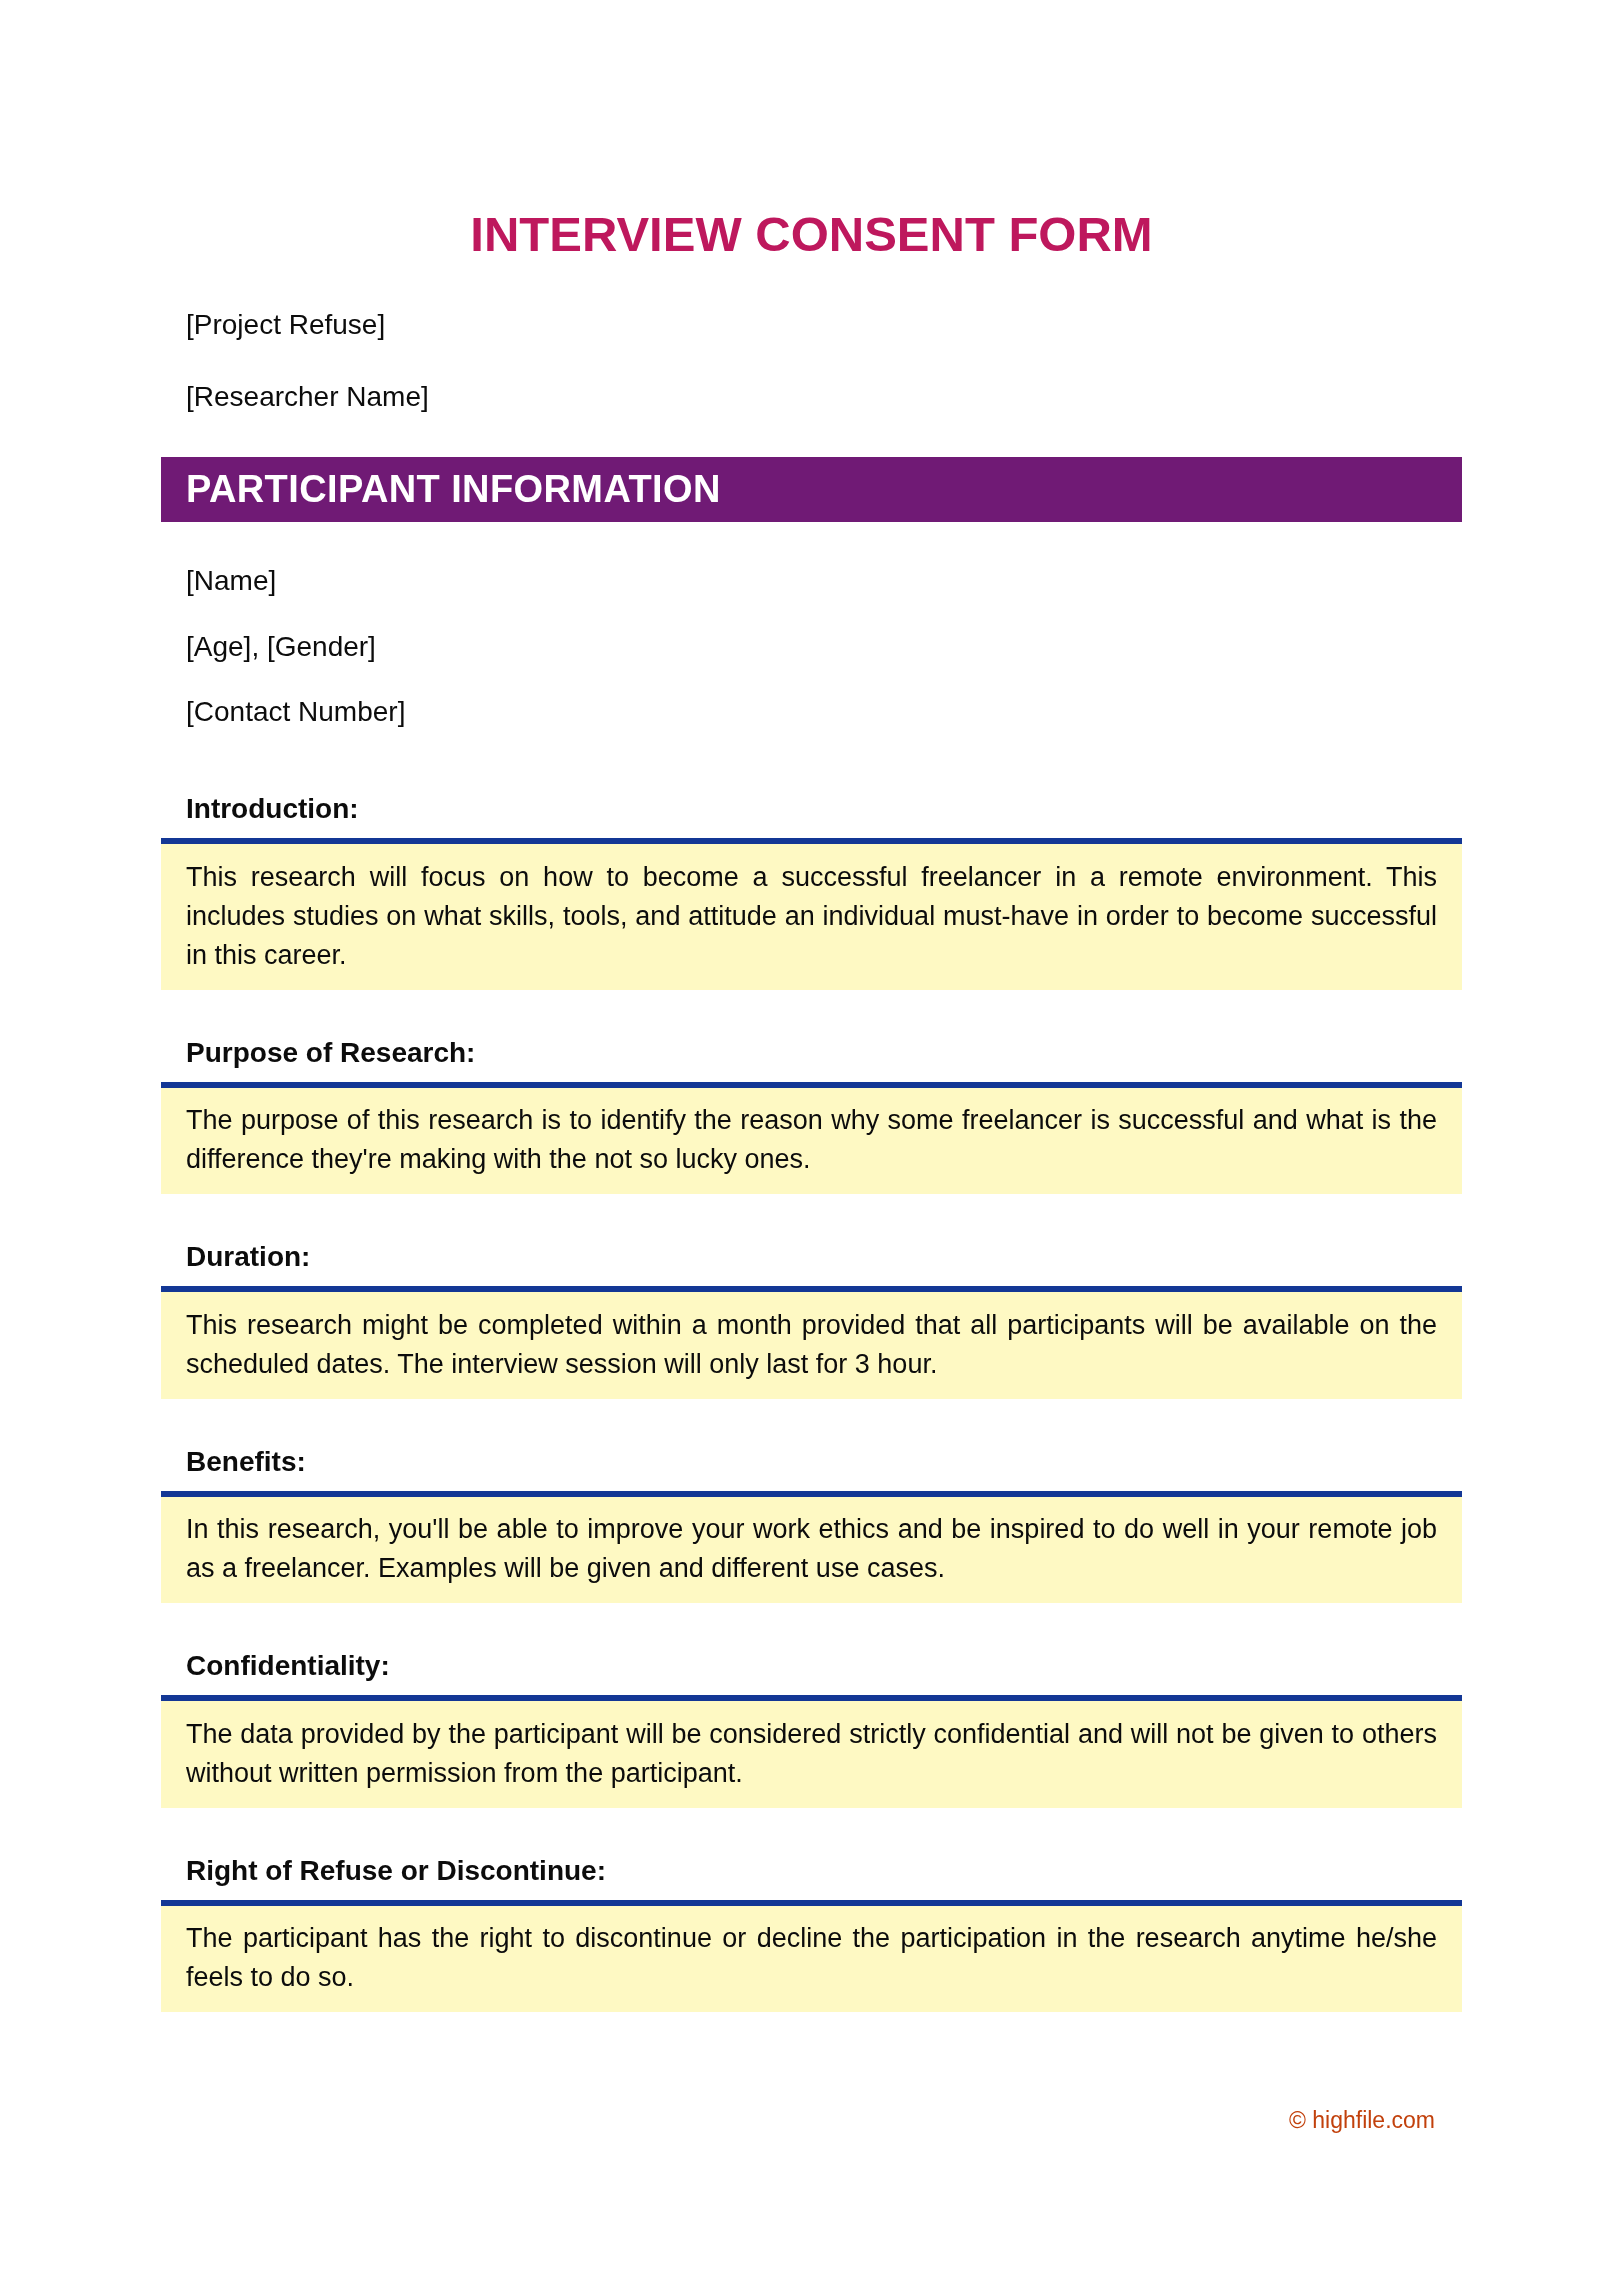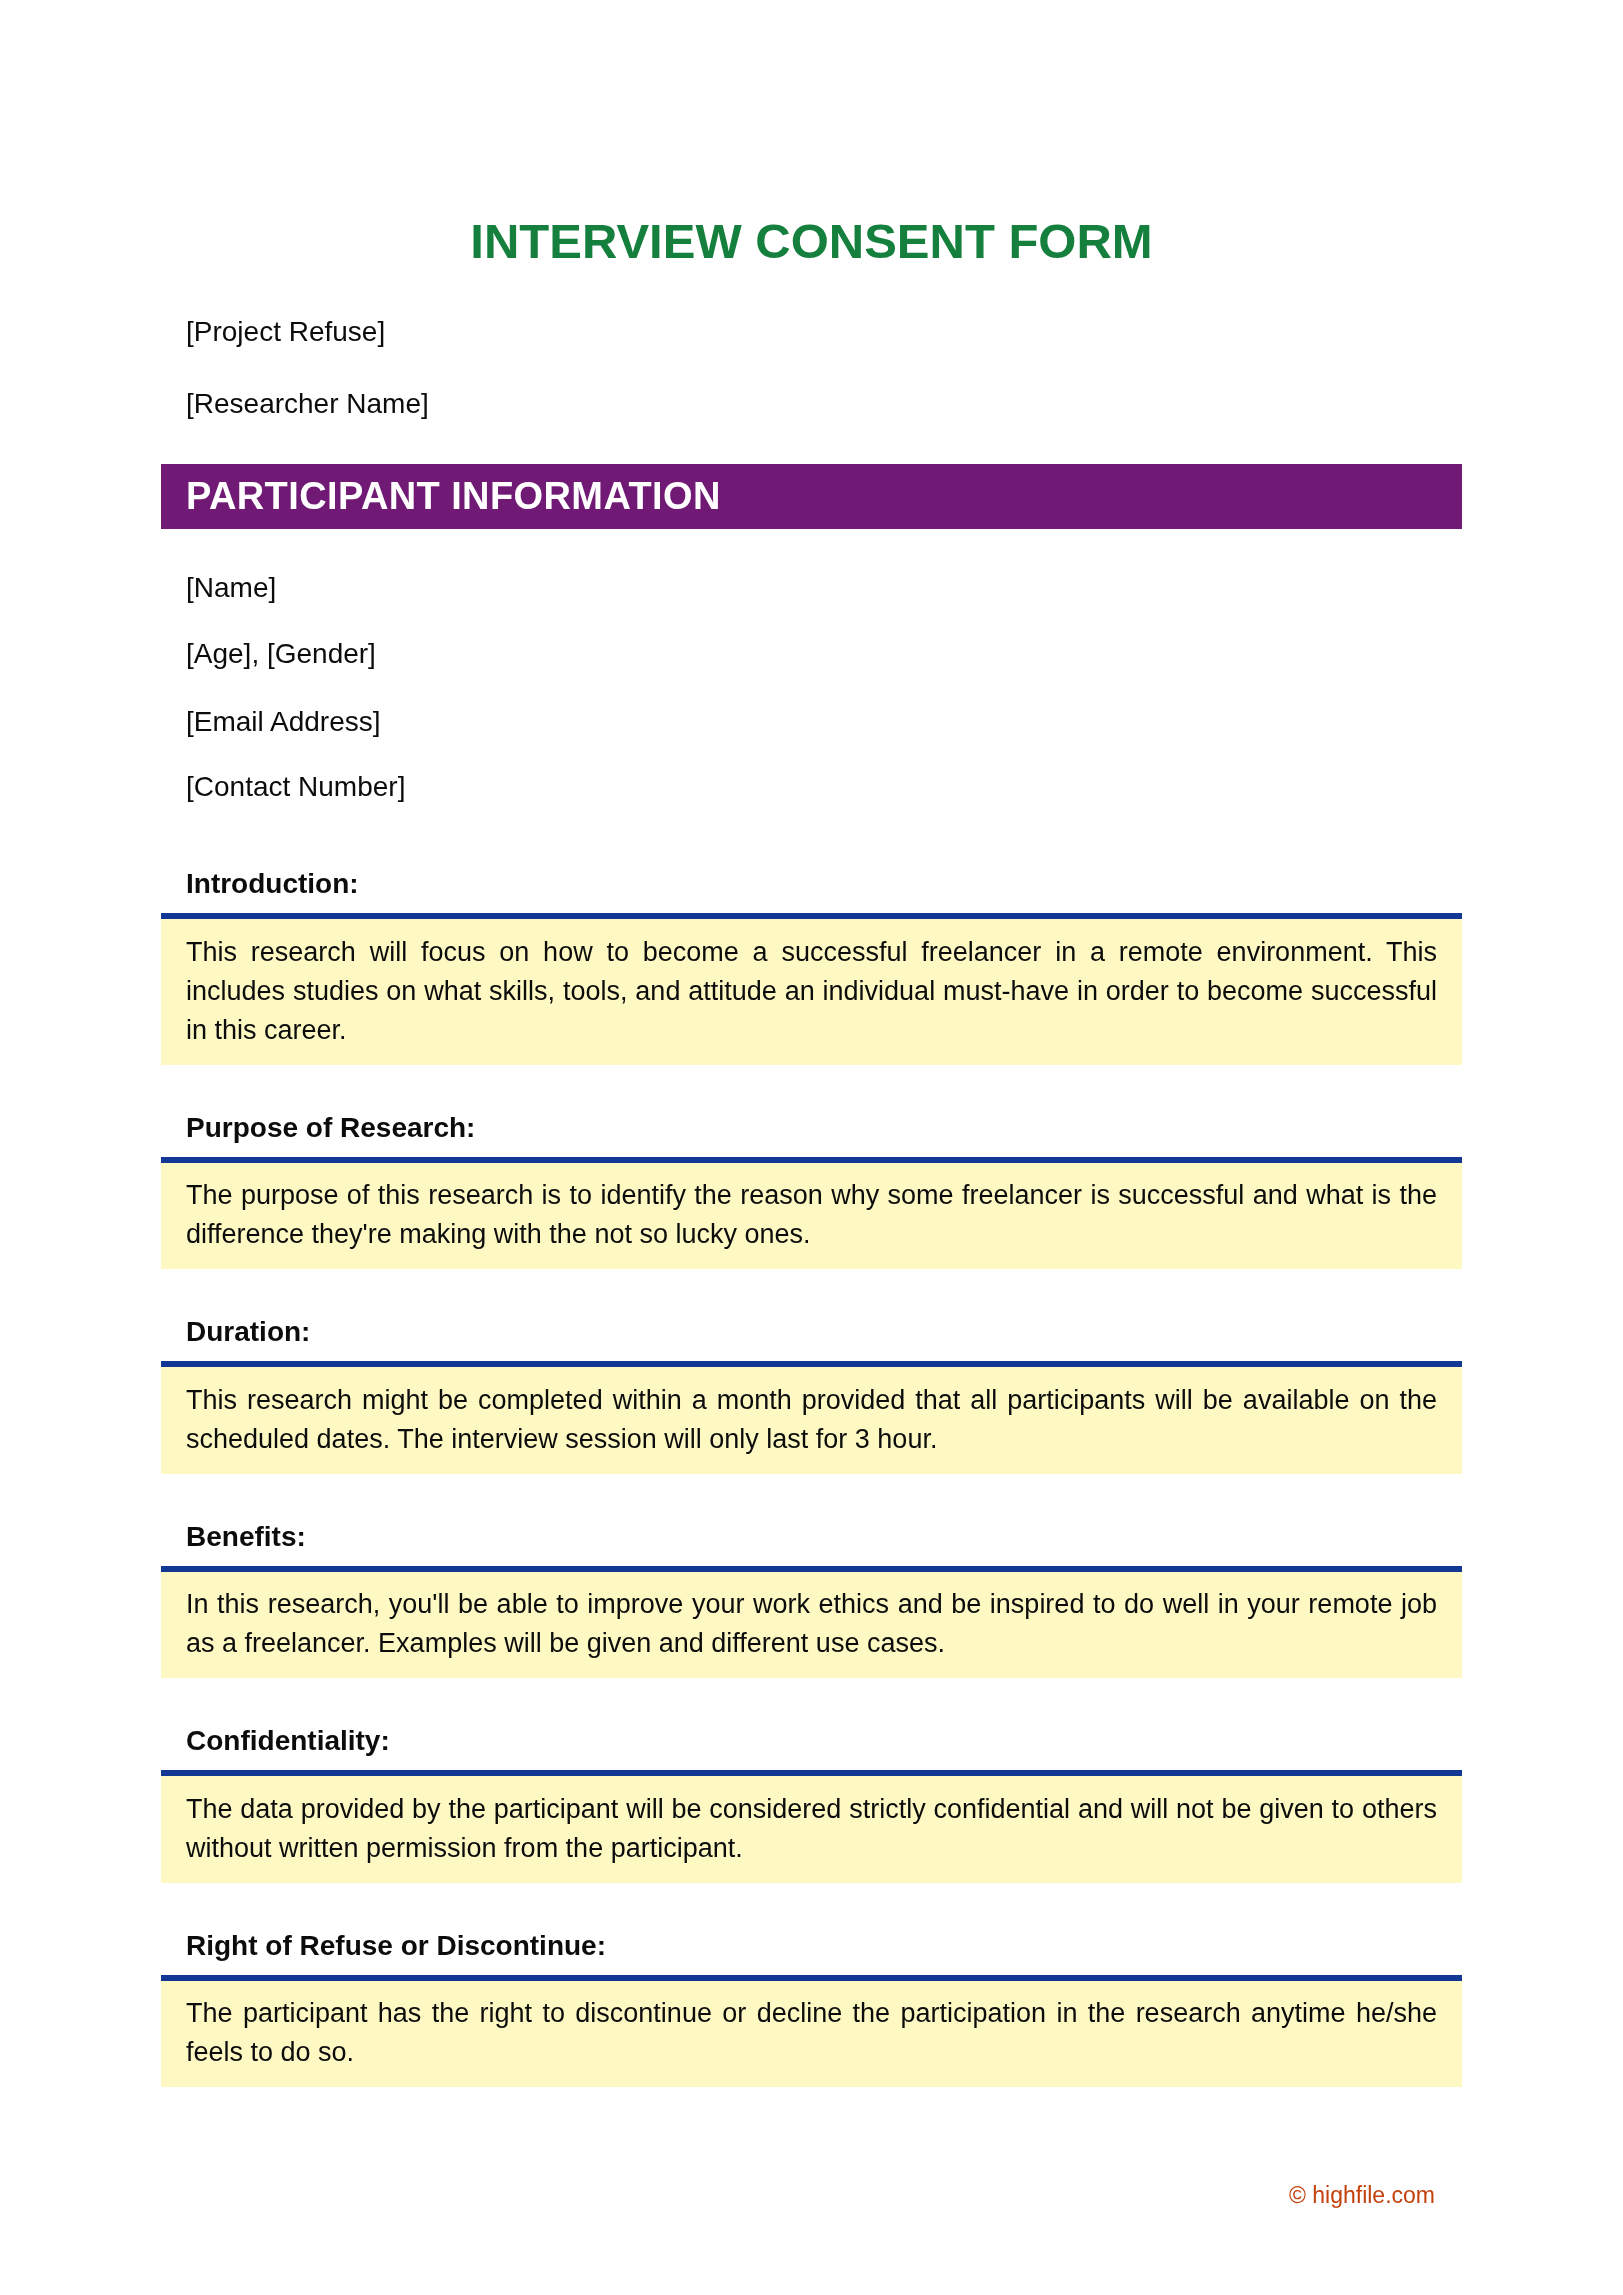--- a/index.html
+++ b/index.html
@@ -16,28 +16,28 @@
     color: #0c0c0c;
   }
   .page {
     padding: 0 161px;
     box-sizing: border-box;
     width: 1623px;
     height: 2295px;
     position: relative;
   }
   .doc-title {
-    margin: 11px;
+    margin: 4px;
     padding-top: 201px;
     text-align: center;
     font-size: 49px;
     line-height: 59px;
     font-weight: bold;
     letter-spacing: 0px;
-    color: #15803d;
+    color: #be185d;
   }
   .field {
     font-size: 28px;
     line-height: 34px;
     padding-left: 25px;
     font-weight: normal;
   }
   .field-project { margin-top: 44px; }
   .field-researcher { margin-top: 38px; }
   .banner {
@@ -101,21 +101,20 @@
   <div class="field field-researcher">[Researcher Name]</div>
 
   <div class="banner">
     <span class="banner-text">PARTICIPANT INFORMATION</span>
   </div>
 
   <div class="field pfield-0">[Name]</div>
 
   <div class="field pfield-1">[Age], [Gender]</div>
 
-  <div class="field pfield-2">[Email Address]</div>
 
   <div class="field pfield-3">[Contact Number]</div>
 
   <div class="section-heading first">Introduction:</div>
   <div class="info-box">
     <p>This research will focus on how to become a successful freelancer in a remote environment. This includes studies on what skills, tools, and attitude an individual must-have in order to become successful in this career.</p>
   </div>
 
   <div class="section-heading">Purpose of Research:</div>
   <div class="info-box">

